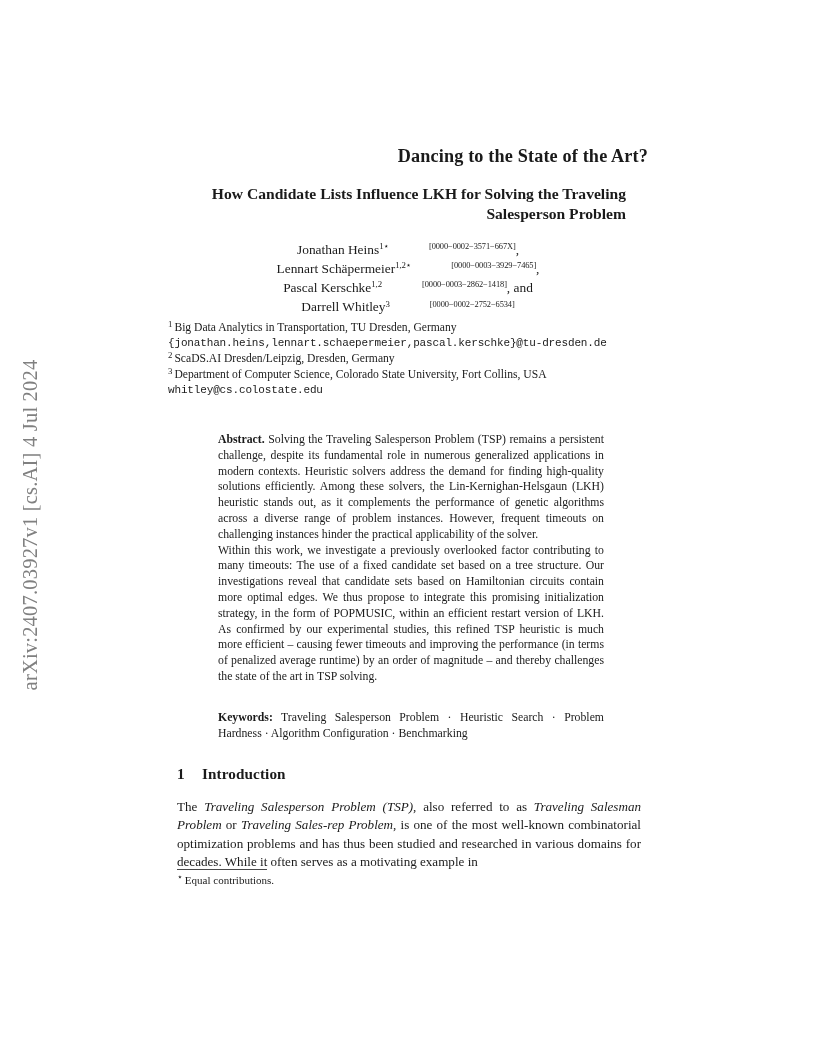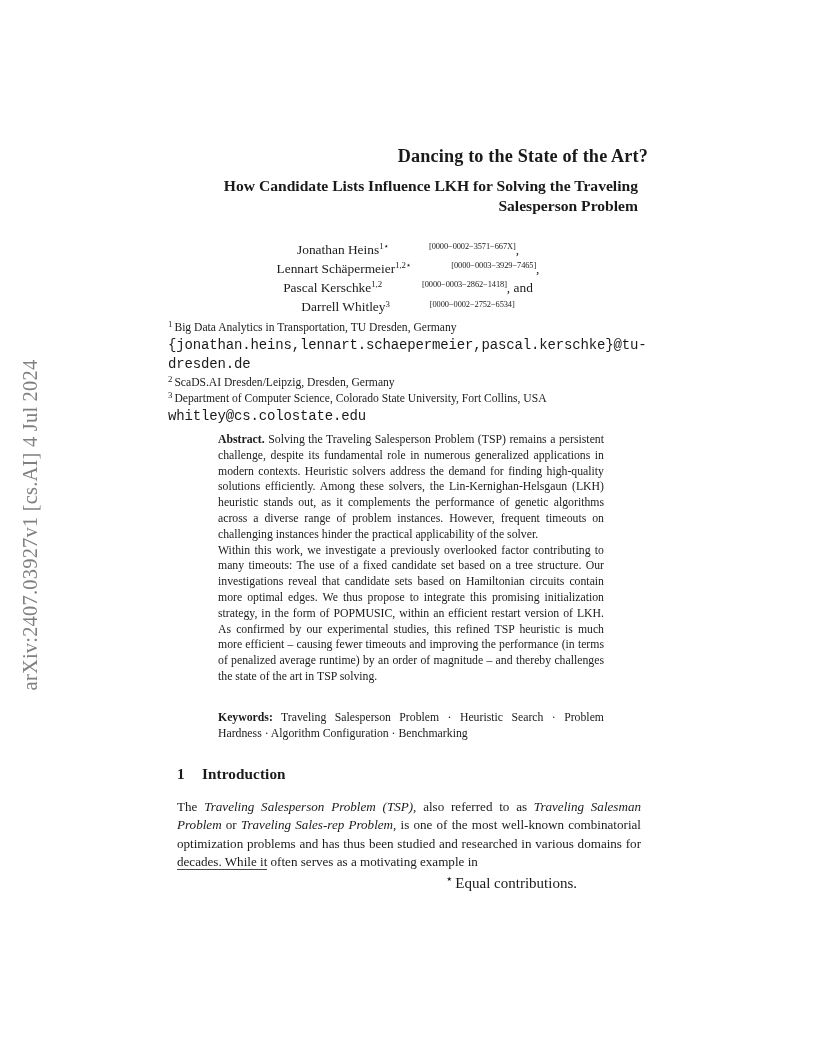--- a/index.html
+++ b/index.html
@@ -60,21 +60,21 @@
     font-size: 18.2px;
     font-weight: bold;
     letter-spacing: 0.15px;
     line-height: 1.24;
     margin: 0 0 8px 0;
   }
   .title-sub {
     font-size: 15.6px;
     font-weight: bold;
     line-height: 1.33;
-    margin: 4px;
+    margin: 16px;
     padding: 0 6px;
   }
 
   
   .authors {
     position: absolute;
     left: 168px;
     top: 240px;
     width: 480px;
     text-align: center;
@@ -102,21 +102,21 @@
   }
   .affiliations .aff { display: block; }
   .affiliations sup.mark {
     font-size: 0.76em;
     vertical-align: 0.45em;
     line-height: 0;
     padding-right: 2px;
   }
   .mono {
     font-family: "Liberation Mono", "DejaVu Sans Mono", monospace;
-    font-size: 14px;
+    font-size: 11px;
     letter-spacing: -0.15px;
   }
 
   
   .abstract {
     position: absolute;
     left: 218px;
     top: 432px;
     width: 386px;
     font-size: 11.75px;
@@ -169,23 +169,22 @@
     top: 869px;
     width: 90px;
     height: 1px;
     background: #4a4a4a;
   }
   .footnote {
     position: absolute;
     left: 177px;
     top: 873px;
     width: 400px;
-    font-size: 15px;
+    font-size: 11px;
     line-height: 1.35;
-    text-align: right;
   }
   .footnote sup.mark {
     font-size: 0.85em;
     vertical-align: 0.42em;
     line-height: 0;
     padding-right: 2px;
   }
 </style>
 </head>
 <body>

